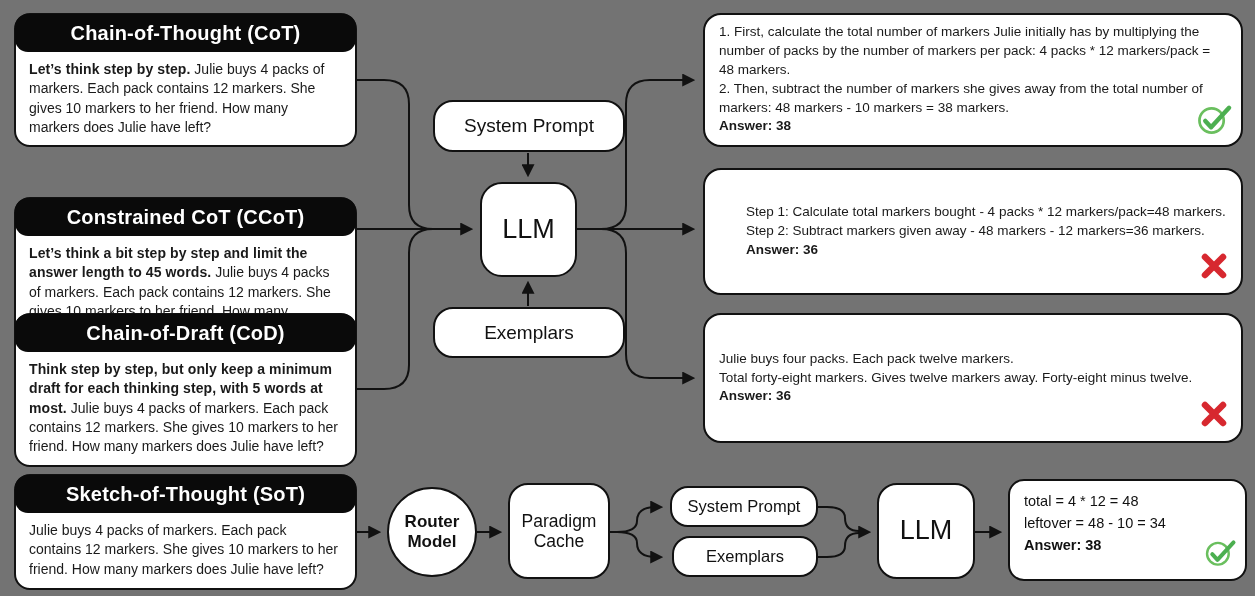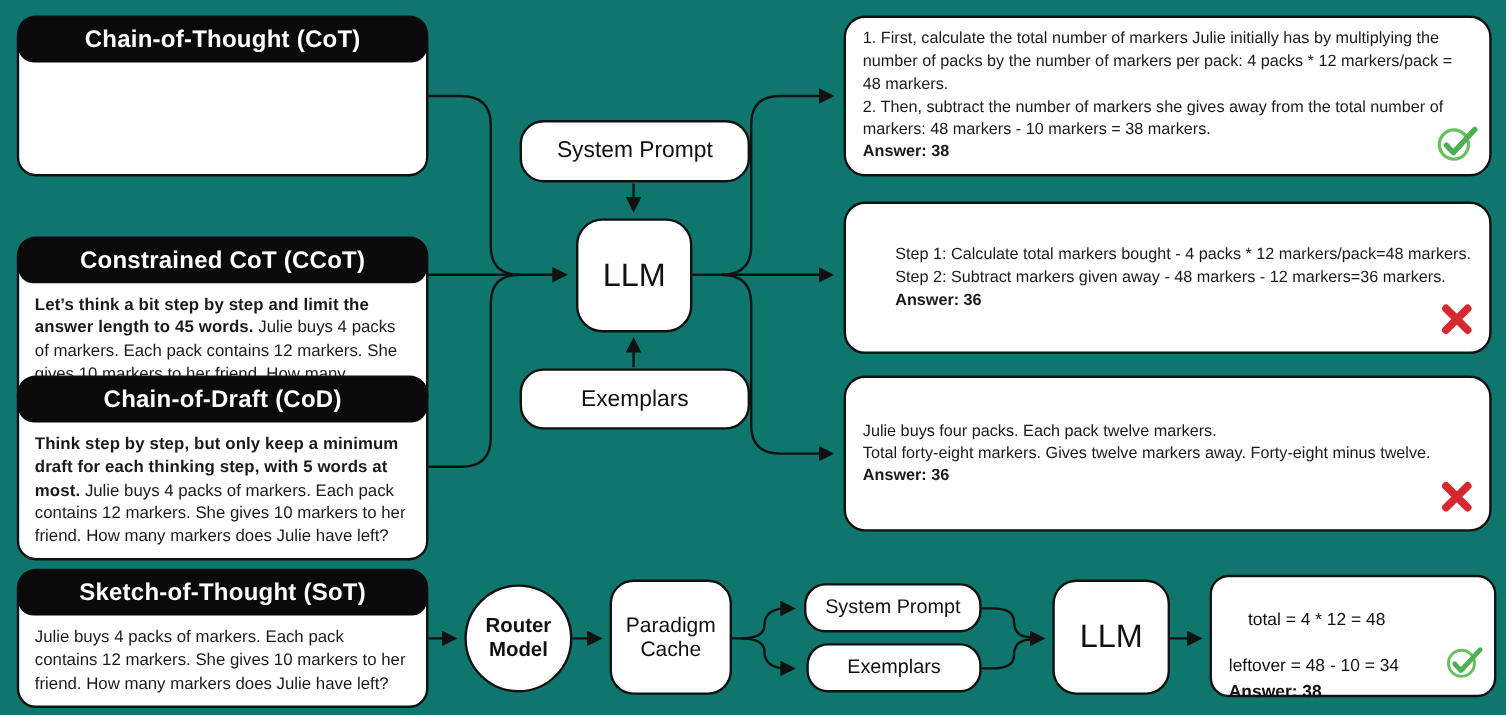--- a/index.html
+++ b/index.html
@@ -1,17 +1,17 @@
 <!DOCTYPE html>
 <html><head>
 <meta charset="utf-8">
 <style>
   html,body{margin:0;padding:0;background:#ffffff;}
   .canvas{
-    position:relative;width:1255px;height:596px;background:#0f766e;
+    position:relative;width:1255px;height:596px;background:#737373;
     font-family:"Liberation Sans",sans-serif;color:#111;overflow:hidden;
   }
   .connectors{position:absolute;left:0;top:0;z-index:0;}
   .node{
     position:absolute;box-sizing:border-box;border:2px solid #111;
     background:#fff;z-index:1;
   }
   
   .card{left:14px;width:343px;border-radius:16px;}
   .card-header{
@@ -76,20 +76,24 @@
       <path d="M818 507 H827 Q845 507 845 518 Q845 531 859 531"></path>
       <path d="M818 557 H827 Q845 557 845 546 Q845 533 859 533"></path>
       <path d="M858 532 H868" marker-end="url(#ah)"></path>
       <path d="M975 532 H999" marker-end="url(#ah)"></path>
     </g>
   </svg>
 
   <div class="node card" style="top:13px;height:134px;">
     <div class="card-header">
       <span>Chain-of-Thought (CoT)</span>
+    </div>
+    <div class="card-body">
+      <strong>Let’s think step by step.</strong>
+      <span>Julie buys 4 packs of markers. Each pack contains 12 markers. She gives 10 markers to her friend. How many markers does Julie have left?</span>
     </div>
   </div>
 
   <div class="node card" style="top:155px;height:150px;margin-top:42px;">
     <div class="card-header">
       <span>Constrained CoT (CCoT)</span>
     </div>
     <div class="card-body">
       <strong>Let’s think a bit step by step and limit the answer length to 45 words.</strong>
       <span>Julie buys 4 packs of markers. Each pack contains 12 markers. She gives 10 markers to her friend. How many markers does Julie have left?</span>
@@ -169,21 +173,21 @@
     <span>System Prompt</span>
   </div>
   <div class="node pill" style="left:672px;top:536px;width:146px;height:41px;font-size:16.5px;border-radius:18px;">
     <span>Exemplars</span>
   </div>
   <div class="node pill llm-box" style="left:877px;top:483px;width:98px;height:96px;border-radius:20px;">
     <span>LLM</span>
   </div>
 
   <div class="node small-out">
-    <p style="margin:16px;">total = 4 * 12 = 48</p>
+    <p style="margin:0;">total = 4 * 12 = 48</p>
     <p style="margin:0;">leftover = 48 - 10 = 34</p>
     <p style="margin:0;font-weight:bold;">Answer: 38</p>
     <span class="status-icon" style="right:8px;bottom:5px;">
       <svg width="33" height="30" viewBox="0 0 38 34">
         <circle cx="16" cy="19" r="12.5" fill="none" stroke="#6abf5e" stroke-width="2.8"></circle>
         <path d="M9.5 19.5 L15.5 26 L34 6" fill="none" stroke="#4caf50" stroke-width="4.6" stroke-linecap="round" stroke-linejoin="round"></path>
       </svg>
     </span>
   </div>
 

